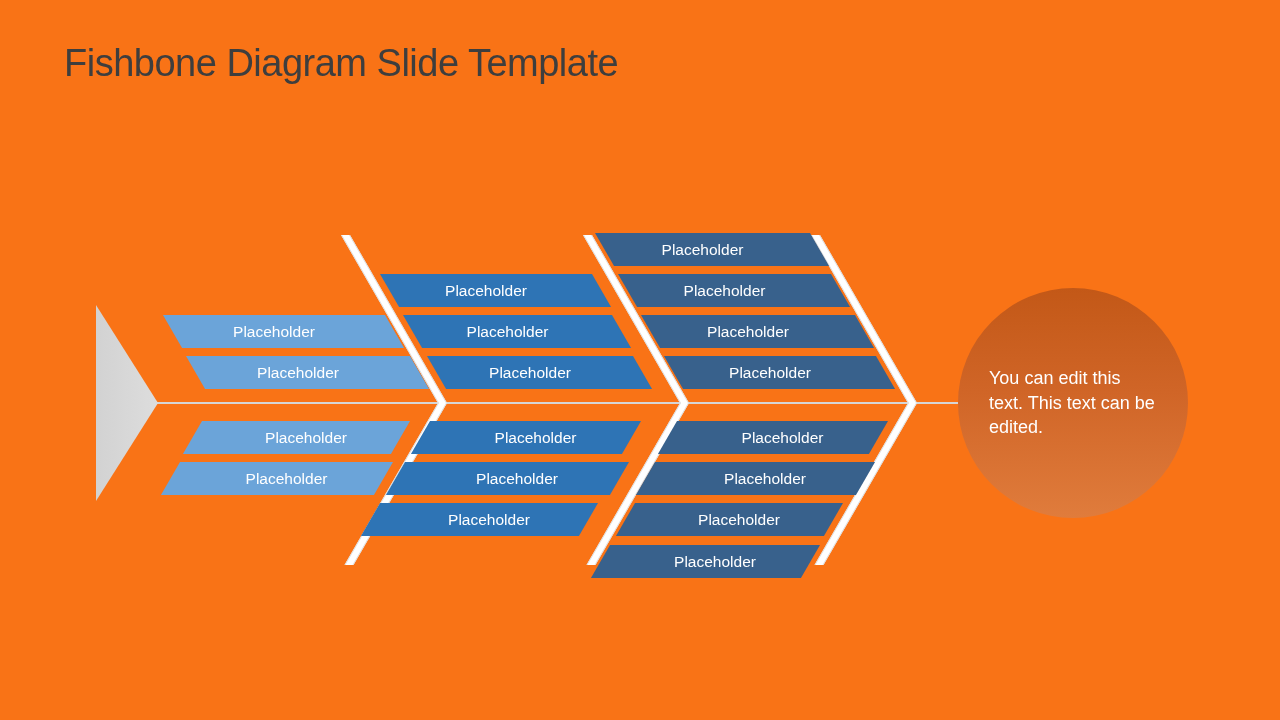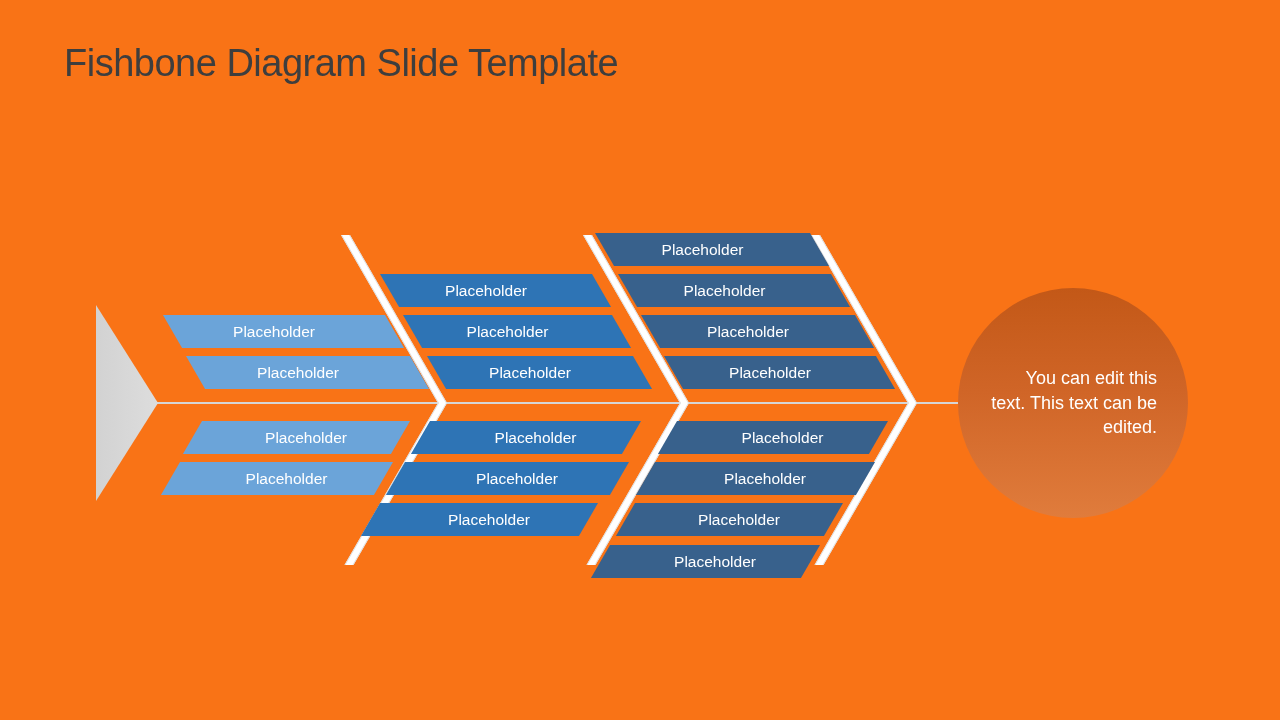--- a/index.html
+++ b/index.html
@@ -52,21 +52,21 @@
   .c-mid{background:#2e74b5;}
   .c-dark{background:#38618c;}
   
   .head{
     position:absolute;left:958px;top:288px;width:230px;height:230px;
     border-radius:50%;
     background:linear-gradient(180deg,#c35817 0%,#d06527 45%,#e07c3c 100%);
     display:flex;align-items:center;justify-content:center;
   }
   .head-text{
-    width:168px;text-align:right;color:#ffffff;
+    width:168px;text-align:left;color:#ffffff;
     font-size:18px;line-height:1.38;
   }
 </style>
 </head>
 <body>
 
 <div class="slide">
 
   <div class="title">Fishbone Diagram Slide Template</div>
 

